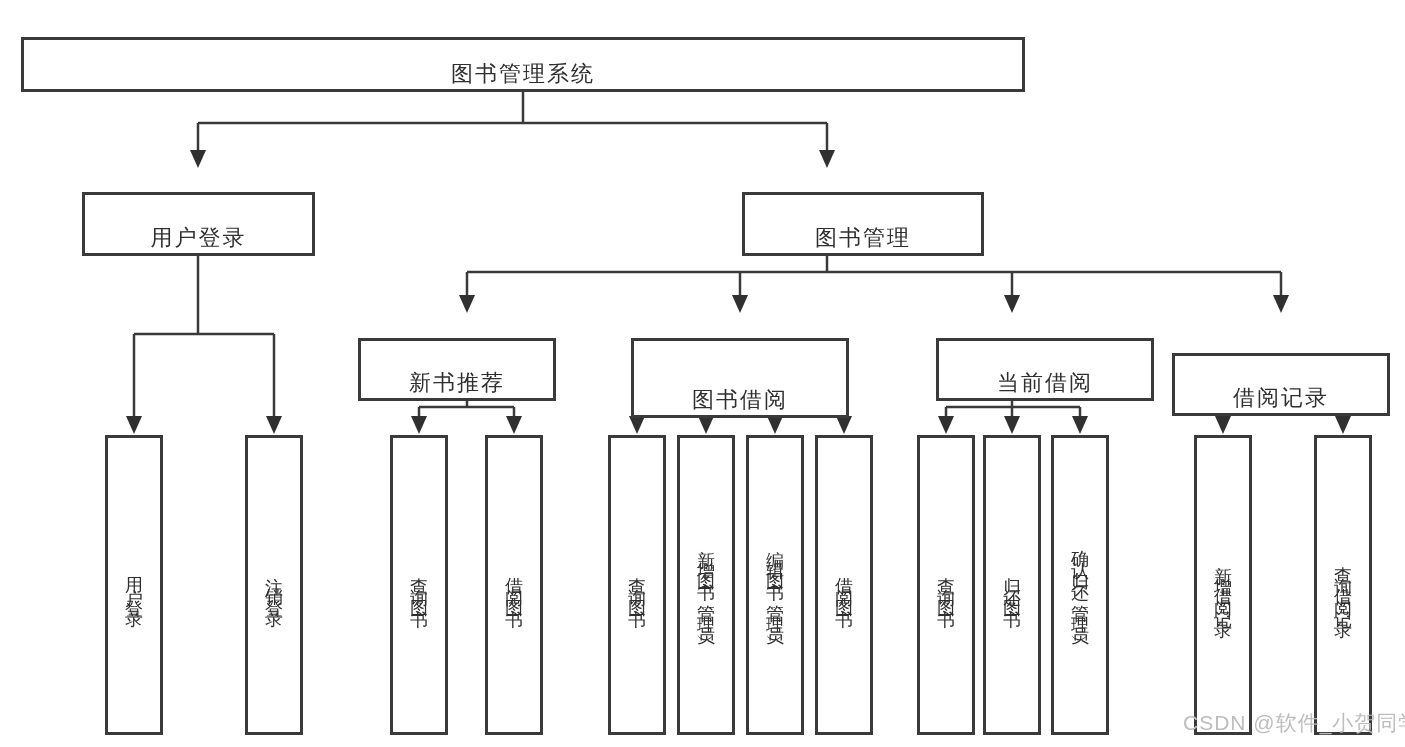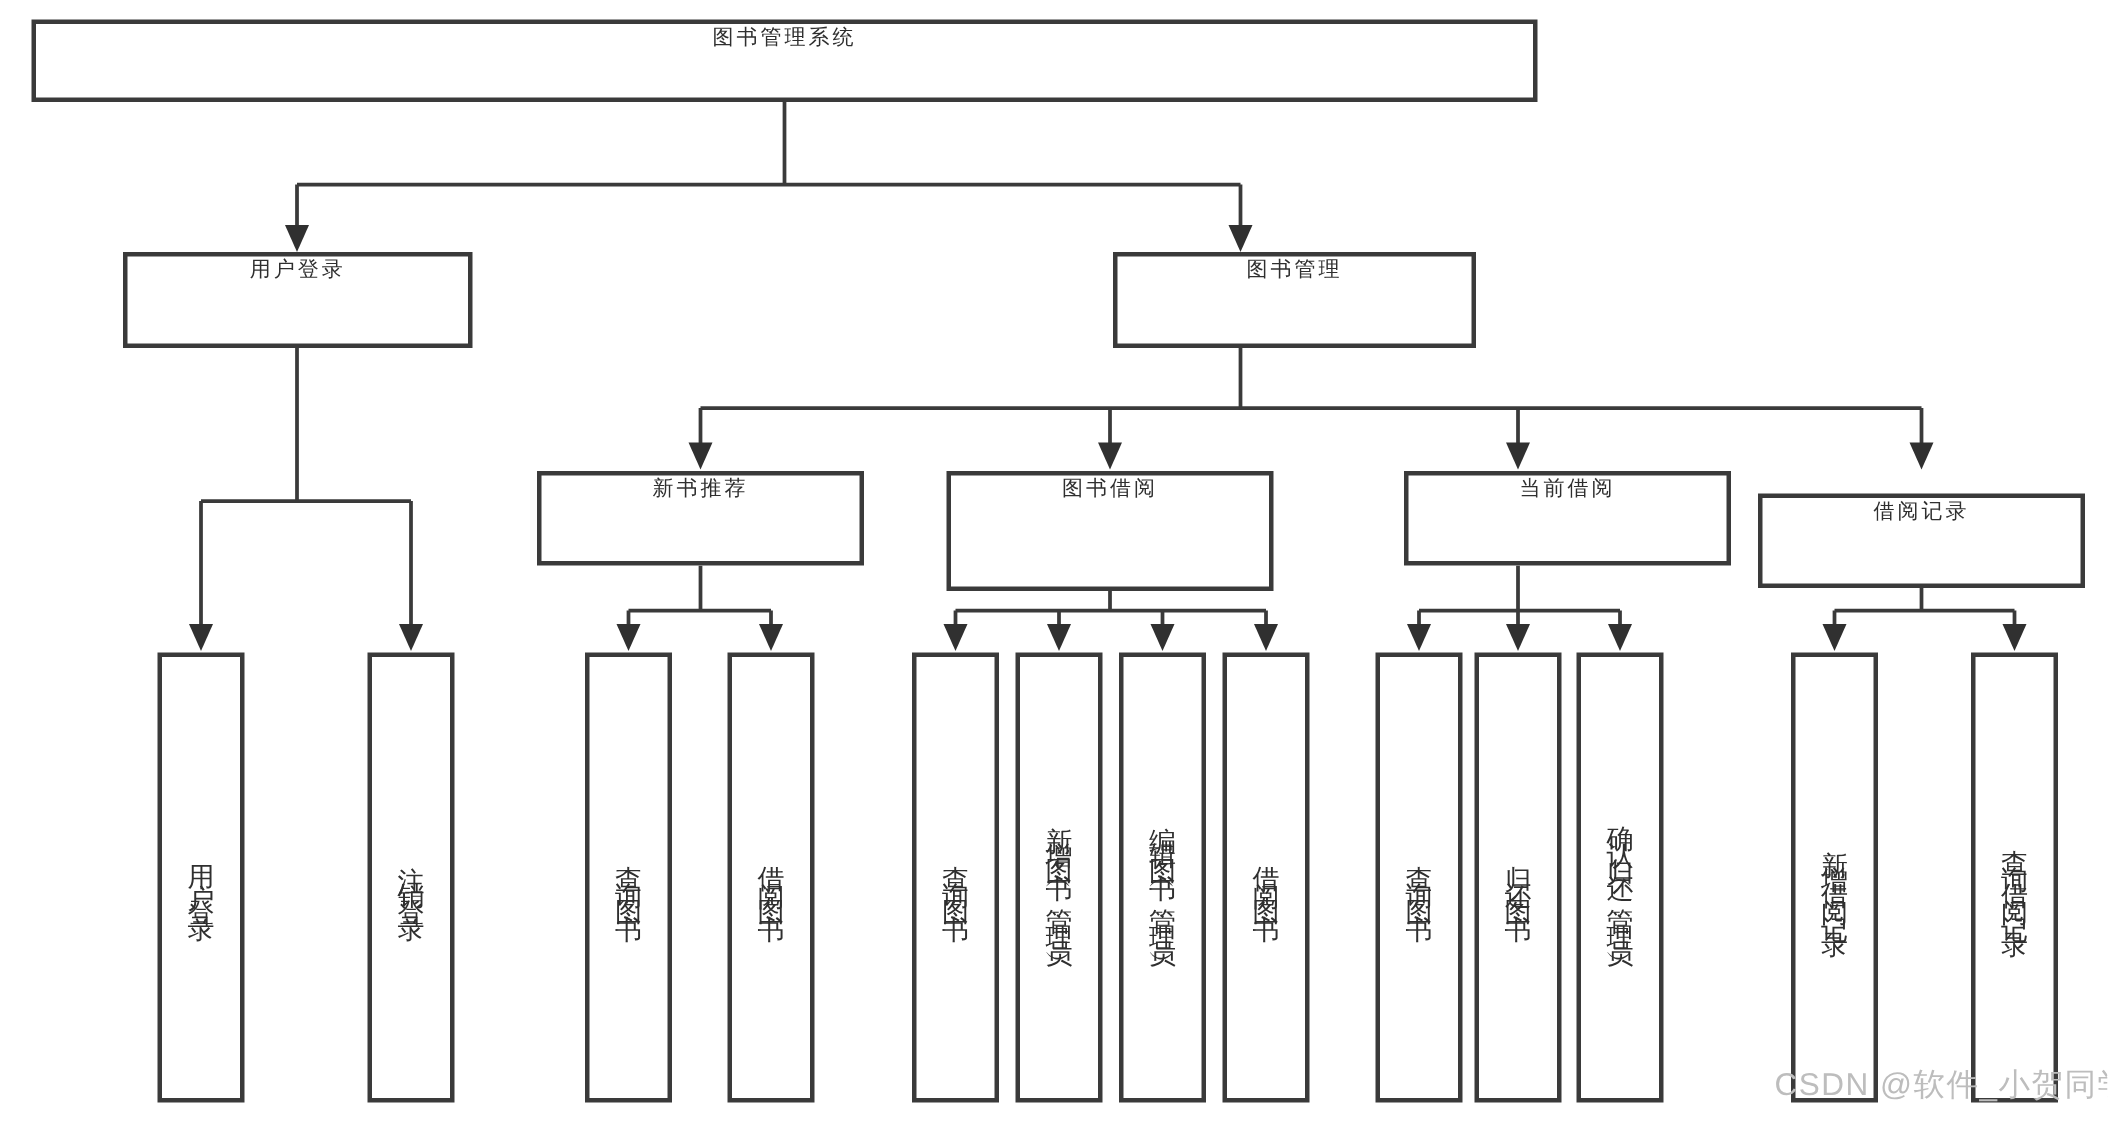--- a/index.html
+++ b/index.html
@@ -9,23 +9,24 @@
     background:#ffffff;
     font-family:"Liberation Sans","DejaVu Sans",sans-serif;
     overflow:hidden;
   }
   .edges{position:absolute;left:0;top:0;width:1405px;height:747px;}
   .hbox{
     position:absolute;
     box-sizing:border-box;
     border:3px solid #3a3a3a;
     background:#ffffff;
-    display:flex;align-items:flex-start;justify-content:center;
-    font-size:14px;letter-spacing:2px;color:#2f2f2f;
+    display:flex;align-items:flex-end;justify-content:center;
+    font-size:22px;letter-spacing:2px;color:#2f2f2f;
     z-index:2;
+    margin-top:24px;
   }
   .vbox{
     position:absolute;
     box-sizing:border-box;
     width:58px;height:300px;
     border:3px solid #3a3a3a;
     background:#ffffff;
     display:flex;align-items:center;justify-content:center;
     z-index:2;
   }
@@ -170,21 +171,21 @@
     <span>图书管理系统</span>
   </div>
 
   <div class="hbox" style="left:82px;top:168px;width:233px;height:64px">
     <span>用户登录</span>
   </div>
   <div class="hbox" style="left:742px;top:168px;width:242px;height:64px">
     <span>图书管理</span>
   </div>
 
-  <div class="hbox" style="left:358px;top:314px;width:218px;height:63px">
+  <div class="hbox" style="left:358px;top:314px;width:198px;height:63px">
     <span>新书推荐</span>
   </div>
   <div class="hbox" style="left:631px;top:314px;width:218px;height:80px">
     <span>图书借阅</span>
   </div>
   <div class="hbox" style="left:936px;top:314px;width:218px;height:63px">
     <span>当前借阅</span>
   </div>
   <div class="hbox" style="left:1172px;top:329px;width:218px;height:63px">
     <span>借阅记录</span>

